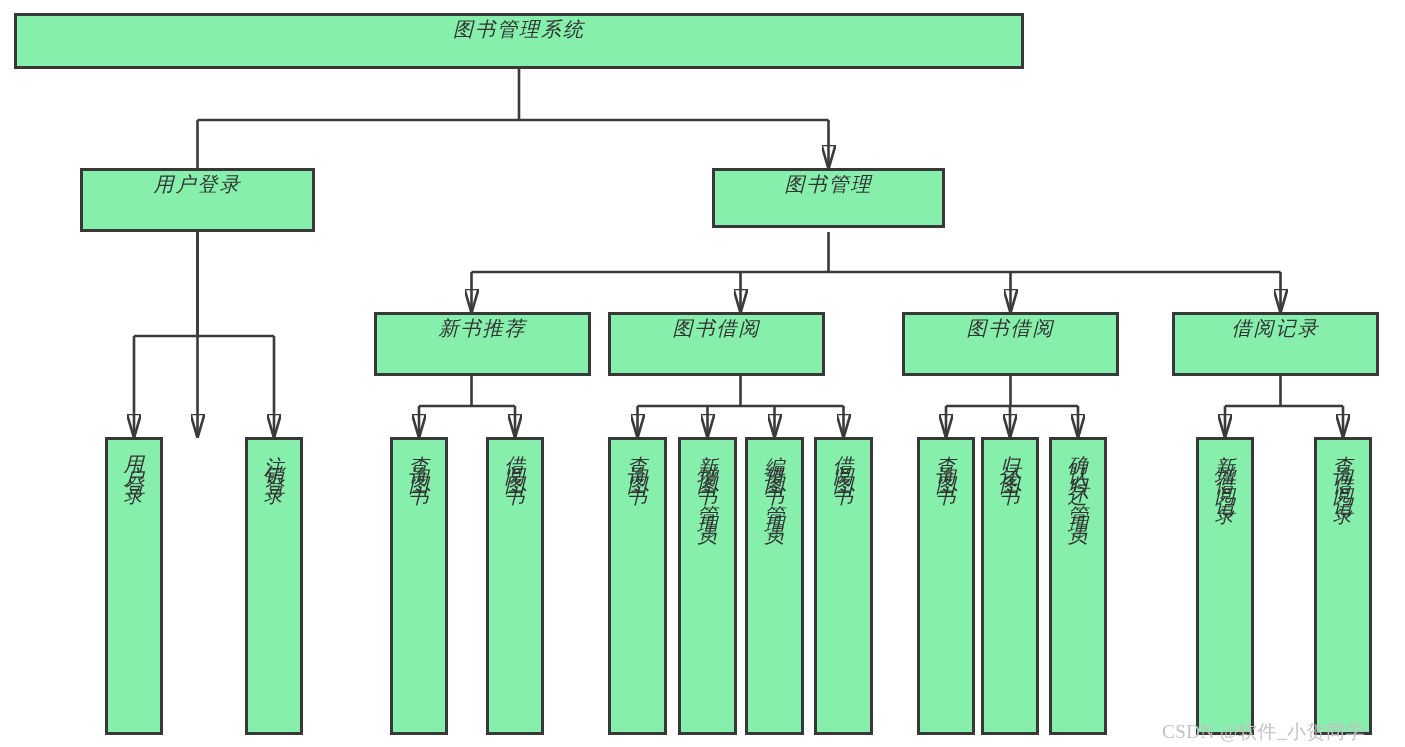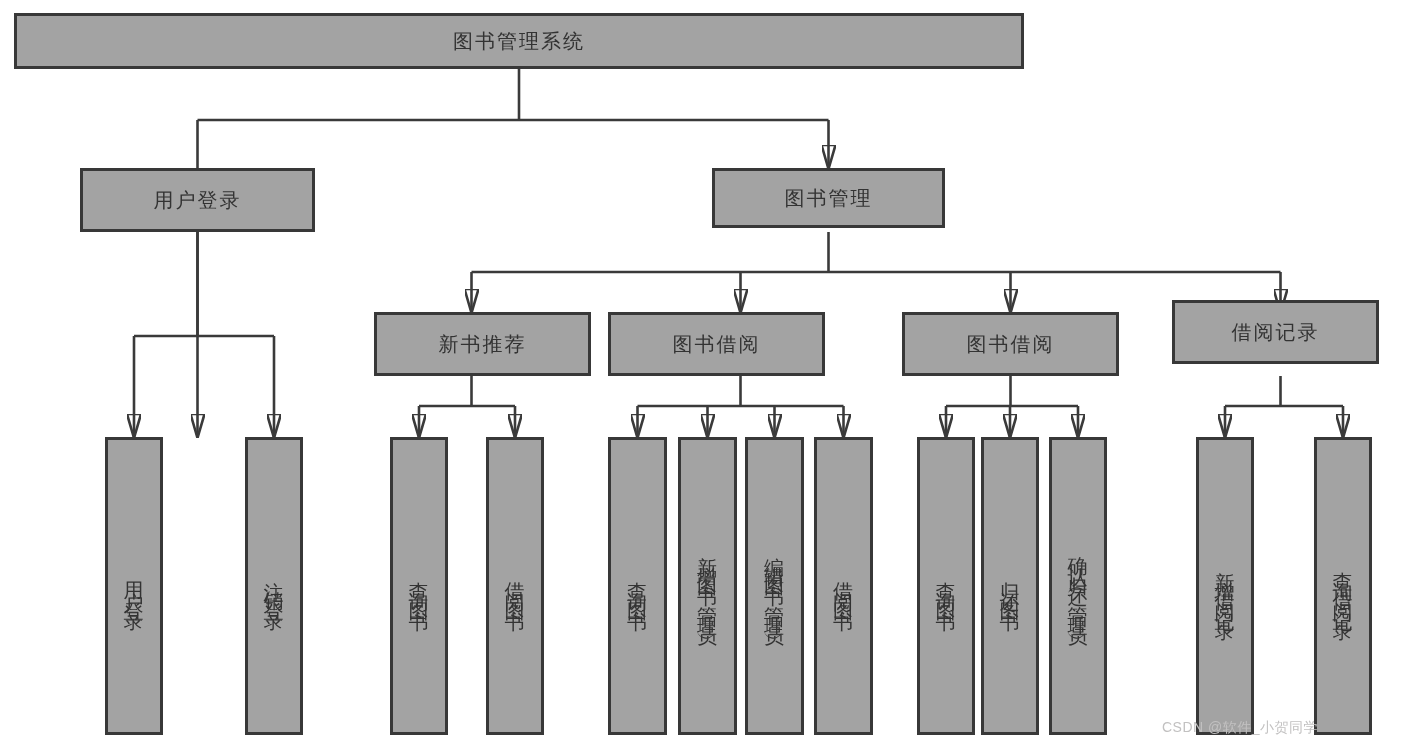--- a/index.html
+++ b/index.html
@@ -8,45 +8,47 @@
     position: relative;
     background: #ffffff;
     font-family: "Liberation Sans", sans-serif;
     overflow: hidden;
     color: #333333;
   }
   .wires { position: absolute; left: 0; top: 0; z-index: 1; }
   .wires path { stroke: #3a3a3a; stroke-width: 2.6; fill: none; }
   .box {
     position: absolute;
-    background: #a3a3a3;
+    background: #86efac;
     border: 3px solid #383838;
     display: flex;
-    align-items: center;
+    align-items: flex-start;
     justify-content: center;
     z-index: 2;
+    font-style: italic;
   }
   .hlabel { font-size: 20px; letter-spacing: 2px; white-space: nowrap; }
   .vtext {
     writing-mode: vertical-rl;
     text-orientation: mixed;
     font-size: 20px;
     line-height: 1;
     letter-spacing: 10px;
     white-space: nowrap;
   }
   .watermark {
     position: absolute;
     left: 1162px;
     top: 719px;
     z-index: 4;
-    font-size: 14px;
+    font-size: 19px;
     color: #c2c1c1;
     letter-spacing: 0.5px;
     white-space: nowrap;
+    font-family: Liberation Serif, serif;
   }
 </style>
 </head>
 <body>
 
 <svg class="wires" width="1405" height="747" aria-hidden="true">
   <defs>
     <marker id="arr" markerUnits="userSpaceOnUse" markerWidth="24" markerHeight="14" viewBox="0 0 24 14" refX="23" refY="7" orient="auto">
       <path d="M0,0 L24,7 L0,14 Z" fill="#3a3a3a" stroke="none"></path>
     </marker>
@@ -107,21 +109,21 @@
 
 <div class="box" style="left:374px;top:312px;width:217px;height:64px">
   <span class="hlabel">新书推荐</span>
 </div>
 <div class="box" style="left:608px;top:312px;width:217px;height:64px">
   <span class="hlabel">图书借阅</span>
 </div>
 <div class="box" style="left:902px;top:312px;width:217px;height:64px">
   <span class="hlabel">图书借阅</span>
 </div>
-<div class="box" style="left:1172px;top:300px;width:207px;height:64px">
+<div class="box" style="left:1172px;top:312px;width:207px;height:64px">
   <span class="hlabel">借阅记录</span>
 </div>
 
 <div class="box" style="left:105px;top:437px;width:58px;height:298px">
   <span class="vtext">用户登录</span>
 </div>
 <div class="box" style="left:245px;top:437px;width:58px;height:298px">
   <span class="vtext">注销登录</span>
 </div>
 

